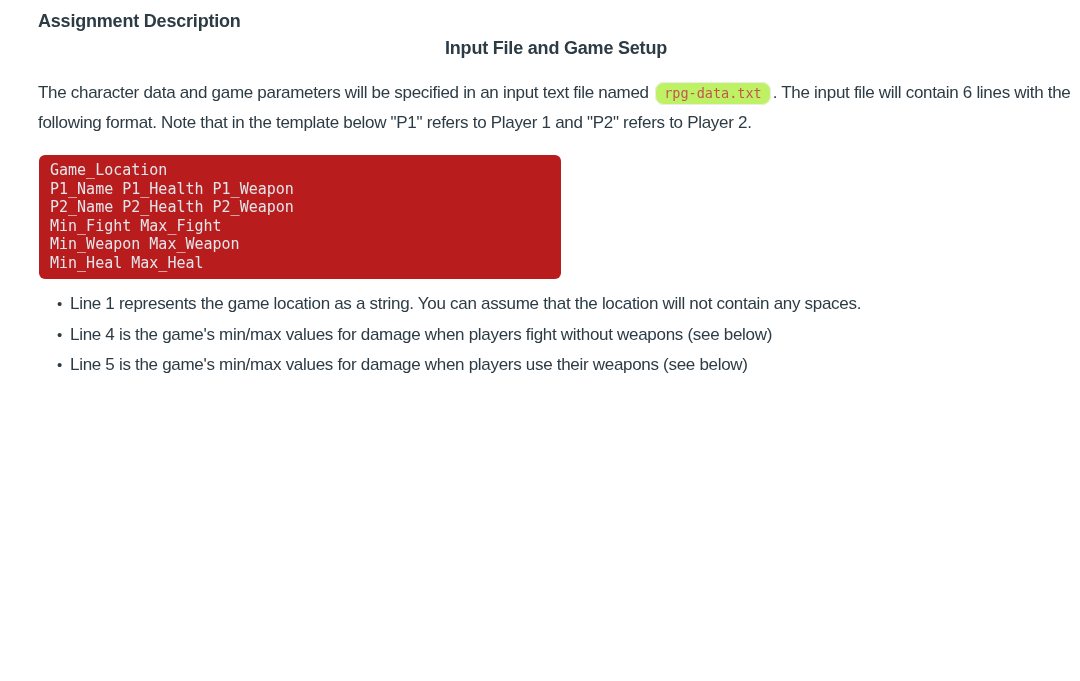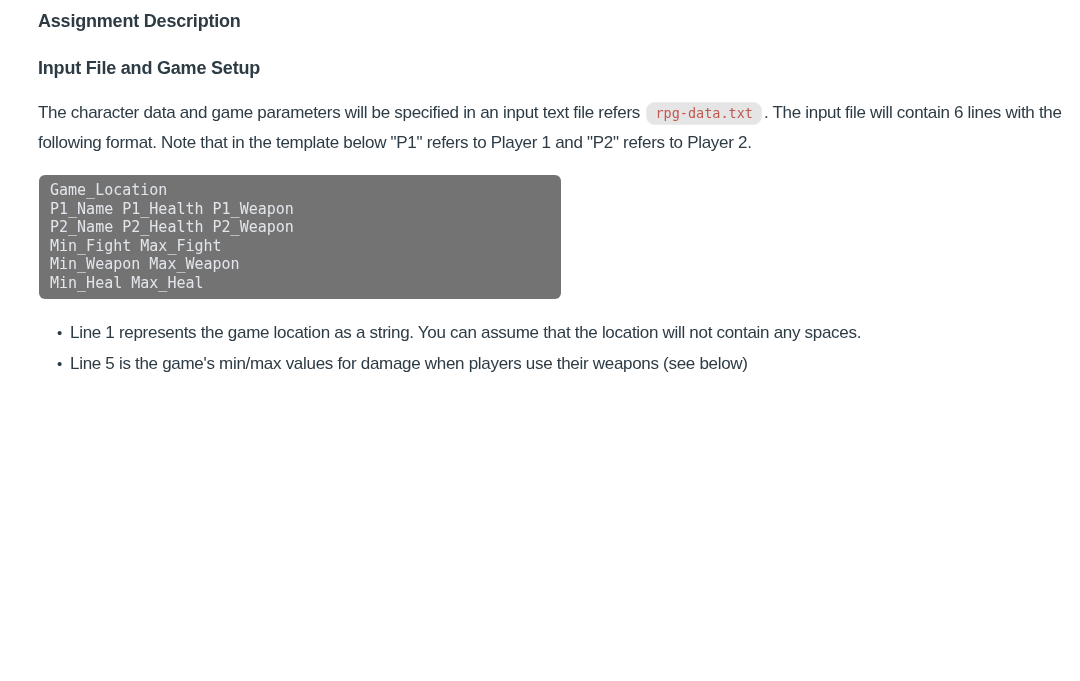--- a/index.html
+++ b/index.html
@@ -18,65 +18,65 @@
   }
   h3.section-heading {
     font-size: 18px;
     font-weight: bold;
     line-height: 27px;
     margin: 0;
     letter-spacing: -0.2px;
     color: #2d3b45;
   }
   h3.second {
-    margin-top: 20px;
+    text-align: center;
   }
   p.body-para {
     font-size: 17px;
     line-height: 30px;
     letter-spacing: -0.3px;
     margin: 18px 0 0 0;
     max-width: 1036px;
   }
   p.body-para.p2 {
     margin-top: 16px;
   }
   strong.bold-inline {
     font-weight: bold;
   }
   code.inline-code {
     font-family: "DejaVu Sans Mono", "Liberation Mono", monospace;
     font-size: 13.5px;
     letter-spacing: 0;
-    background: #e5e5e5;
+    background: #bef264;
     color: #c2574f;
     border: 1px solid #ececed;
     border-radius: 9px;
     padding: 2px 8px 3px 8px;
     margin: 0 2px;
     white-space: nowrap;
     vertical-align: baseline;
   }
   pre.code-block {
     margin: 17px 0 0 1px;
     width: 522px;
     box-sizing: border-box;
-    background: #737373;
+    background: #b91c1c;
     color: #e2e6eb;
     font-family: "DejaVu Sans Mono", "Liberation Mono", monospace;
     font-size: 15px;
     line-height: 18.5px;
     padding: 6px 11px 7px 11px;
     border-radius: 6px;
     white-space: pre;
     overflow: hidden;
   }
   ul.line-list {
     list-style: none;
-    margin: 19px 0 0 0;
+    margin: 10px 0 0 0;
     padding: 0 0 0 32px;
     max-width: 1042px;
   }
   ul.line-list li {
     position: relative;
     font-size: 17px;
     line-height: 30.5px;
     letter-spacing: -0.3px;
     color: #2d3b45;
   }
@@ -92,27 +92,28 @@
 </head>
 <body>
 
 <div class="doc">
 
   <h3 class="section-heading">Assignment Description</h3>
 
 
   <h3 class="section-heading second">Input File and Game Setup</h3>
 
-  <p class="body-para p2"><span>The character data and game parameters will be specified in an input text file refers </span><code class="inline-code">rpg-data.txt</code><span>. The input file will contain 6 lines with the following format. Note that in the template below "P1" refers to Player 1 and "P2" refers to Player 2.</span></p>
+  <p class="body-para p2"><span>The character data and game parameters will be specified in an input text file named </span><code class="inline-code">rpg-data.txt</code><span>. The input file will contain 6 lines with the following format. Note that in the template below "P1" refers to Player 1 and "P2" refers to Player 2.</span></p>
 
   <pre class="code-block">Game_Location
 P1_Name P1_Health P1_Weapon
 P2_Name P2_Health P2_Weapon
 Min_Fight Max_Fight
 Min_Weapon Max_Weapon
 Min_Heal Max_Heal</pre>
 
   <ul class="line-list">
     <li>Line 1 represents the game location as a string. You can assume that the location will not contain any spaces.</li>
+    <li>Line 4 is the game's min/max values for damage when players fight without weapons (see below)</li>
     <li>Line 5 is the game's min/max values for damage when players use their weapons (see below)</li>
   </ul>
 
 </div>
 
 </body></html>

